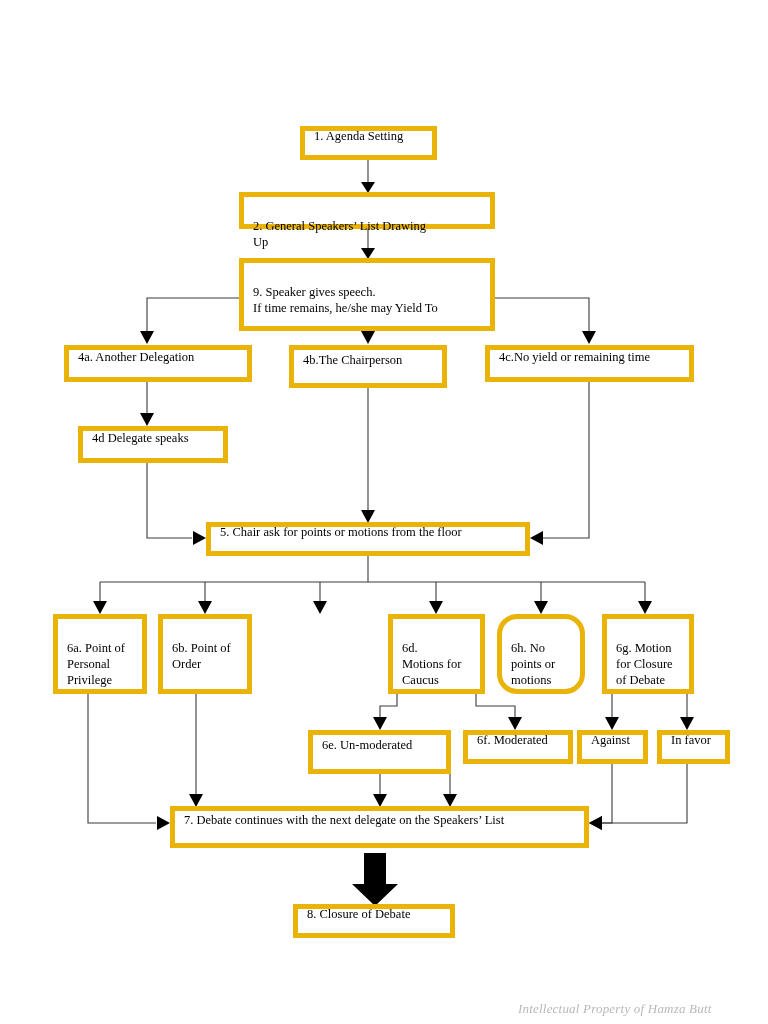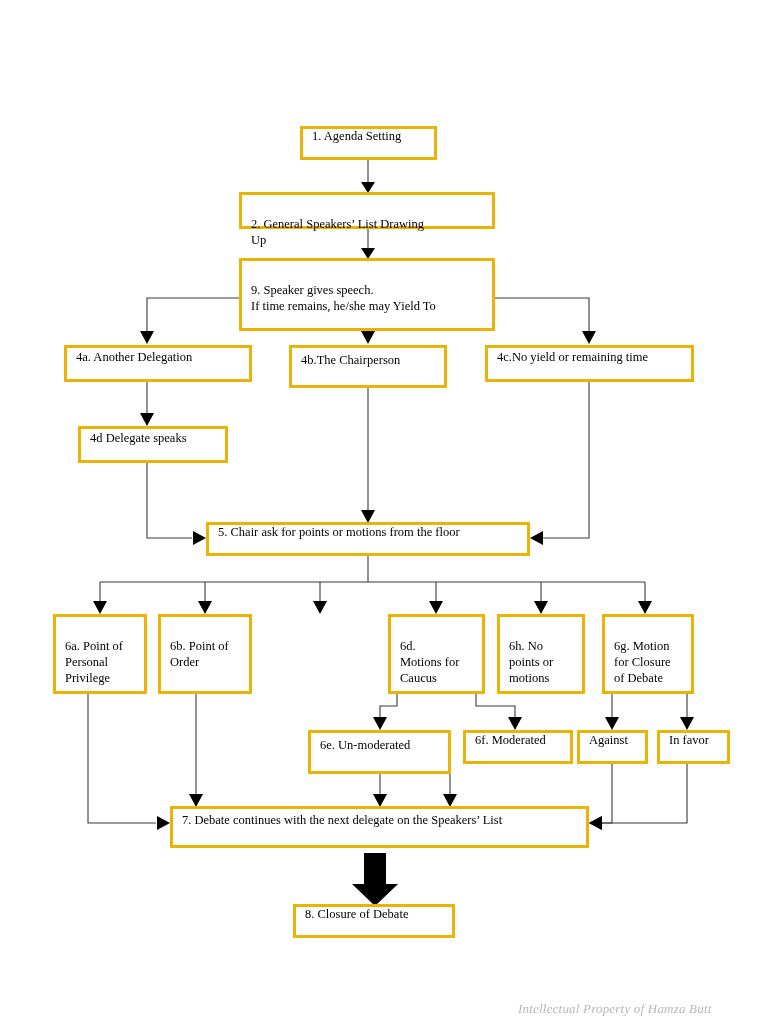--- a/index.html
+++ b/index.html
@@ -18,21 +18,21 @@
   #svg-layer {
     position: absolute;
     left: 0;
     top: 0;
     width: 768px;
     height: 1024px;
   }
   .node {
     position: absolute;
     box-sizing: border-box;
-    border: 3px solid #eab308;
+    border: 5px solid #eab308;
     background: #ffffff;
     color: #000000;
     font-family: "Liberation Serif", "DejaVu Serif", serif;
     font-size: 12.5px;
     line-height: 16px;
     padding: 5px 8px 19px 9px;
     white-space: pre-line;
     z-index: 3;
   }
   .node.vcenter {
@@ -250,21 +250,21 @@
 Order</span>
   </div>
 
 
   <div class="node" style="left:388px; top:614px; width:97px; height:80px;">
     <span>6d.
 Motions for
 Caucus</span>
   </div>
 
-  <div class="node" style="left:497px; top:614px; width:88px; height:80px;">
+  <div class="node" style="left:497px; top:614px; width:88px; height:80px;border-radius:20px;">
     <span>6h. No
 points or
 motions</span>
   </div>
 
   <div class="node" style="left:602px; top:614px; width:92px; height:80px;">
     <span>6g. Motion
 for Closure
 of Debate</span>
   </div>

